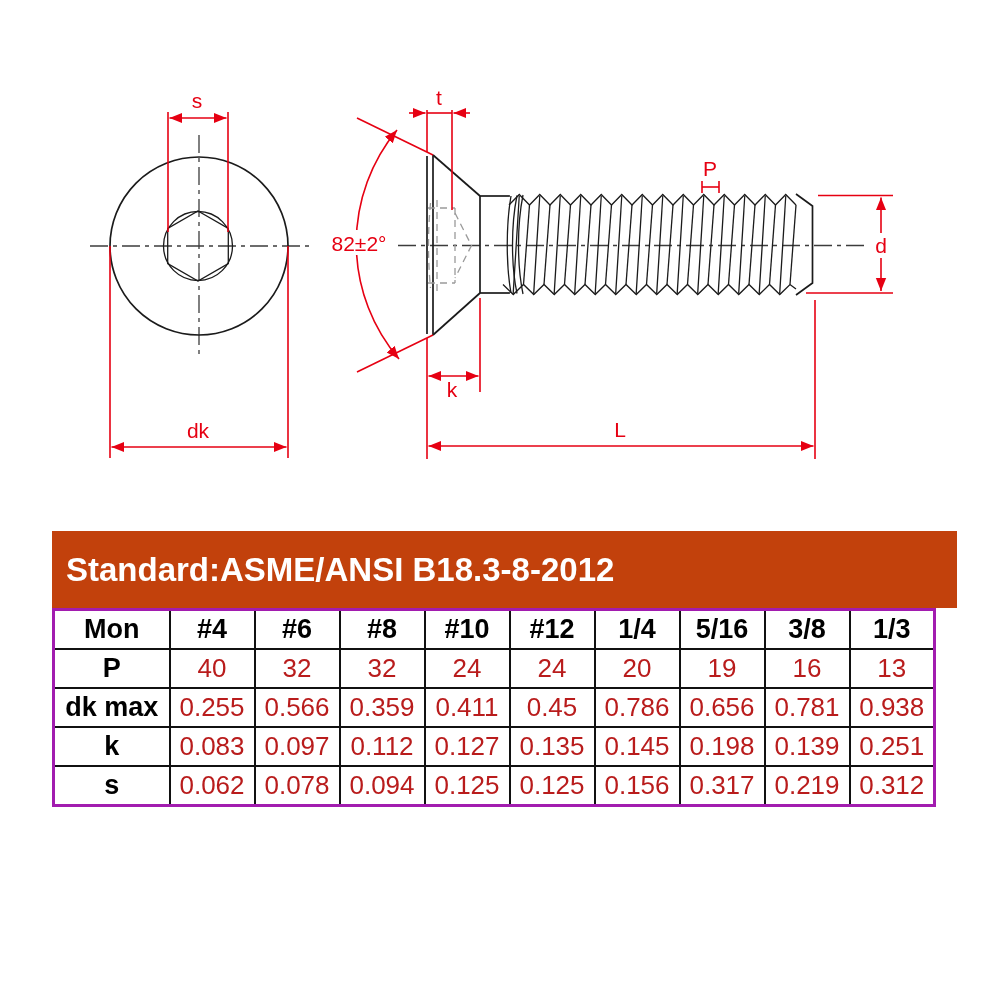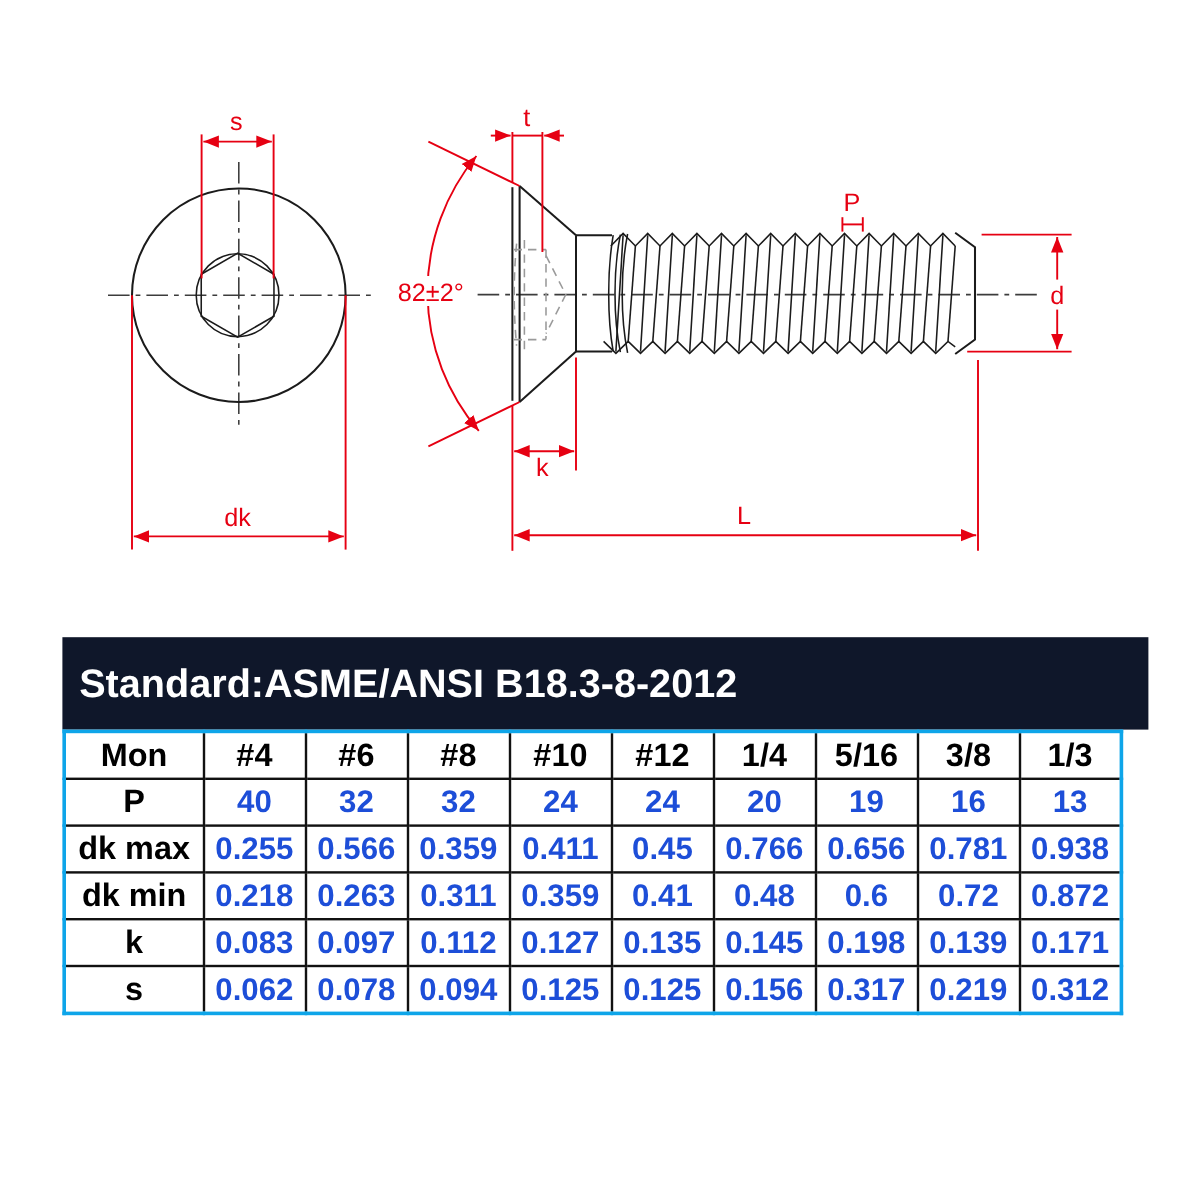--- a/index.html
+++ b/index.html
@@ -1,24 +1,24 @@
 <!DOCTYPE html>
 <html><head>
 <meta charset="utf-8">
 <style>
   html,body{margin:0;padding:0;background:#fff;}
   body{width:1000px;height:1000px;position:relative;font-family:"Liberation Sans",sans-serif;}
   #drawing{position:absolute;left:0;top:0;}
   .spec{position:absolute;left:52px;top:531px;width:905px;}
-  .banner{background:#0f172a;color:#fff;padding:14px 0 14px 14px;}
+  .banner{background:#c2410c;color:#fff;padding:14px 0 14px 14px;}
   .banner div{font-weight:bold;font-size:33px;line-height:49px;white-space:nowrap;letter-spacing:0px;}
-  table{border-collapse:collapse;table-layout:fixed;width:864px;margin-top:0;border:3px solid #0ea5e9;}
+  table{border-collapse:collapse;table-layout:fixed;width:864px;margin-top:0;border:3px solid #a21caf;}
   th,td{border:2px solid #111;height:37px;text-align:center;vertical-align:middle;padding:0;overflow:hidden;}
   th{font-weight:bold;color:#000;font-size:27px;}
-  td{color:#1d4ed8;font-weight:bold;font-size:26px;}
+  td{color:#b91c1c;font-weight:normal;font-size:26px;}
   svg text{font-family:"Liberation Sans",sans-serif;}
   .dimlabel{fill:#e60012;font-size:21px;}
   .blk{stroke:#1b1b1b;fill:none;stroke-width:1.7;}
   .thn{stroke:#1b1b1b;fill:none;stroke-width:1.3;}
   .red{stroke:#e60012;fill:none;stroke-width:1.6;}
   .ctr{stroke:#3c3c3c;fill:none;stroke-width:1.3;stroke-dasharray:18 5 4 5;}
   .hid{stroke:#9a9a9a;fill:none;stroke-width:1.3;stroke-dasharray:7 5;}
 </style>
 </head>
 <body>
@@ -198,48 +198,36 @@
           <td>16</td>
           <td>13</td>
         </tr>
         <tr>
           <th>dk max</th>
           <td>0.255</td>
           <td>0.566</td>
           <td>0.359</td>
           <td>0.411</td>
           <td>0.45</td>
-          <td>0.766</td>
+          <td>0.786</td>
           <td>0.656</td>
           <td>0.781</td>
           <td>0.938</td>
-        </tr>
-        <tr>
-          <th>dk min</th>
-          <td>0.218</td>
-          <td>0.263</td>
-          <td>0.311</td>
-          <td>0.359</td>
-          <td>0.41</td>
-          <td>0.48</td>
-          <td>0.6</td>
-          <td>0.72</td>
-          <td>0.872</td>
         </tr>
         <tr>
           <th>k</th>
           <td>0.083</td>
           <td>0.097</td>
           <td>0.112</td>
           <td>0.127</td>
           <td>0.135</td>
           <td>0.145</td>
           <td>0.198</td>
           <td>0.139</td>
-          <td>0.171</td>
+          <td>0.251</td>
         </tr>
         <tr>
           <th>s</th>
           <td>0.062</td>
           <td>0.078</td>
           <td>0.094</td>
           <td>0.125</td>
           <td>0.125</td>
           <td>0.156</td>
           <td>0.317</td>

